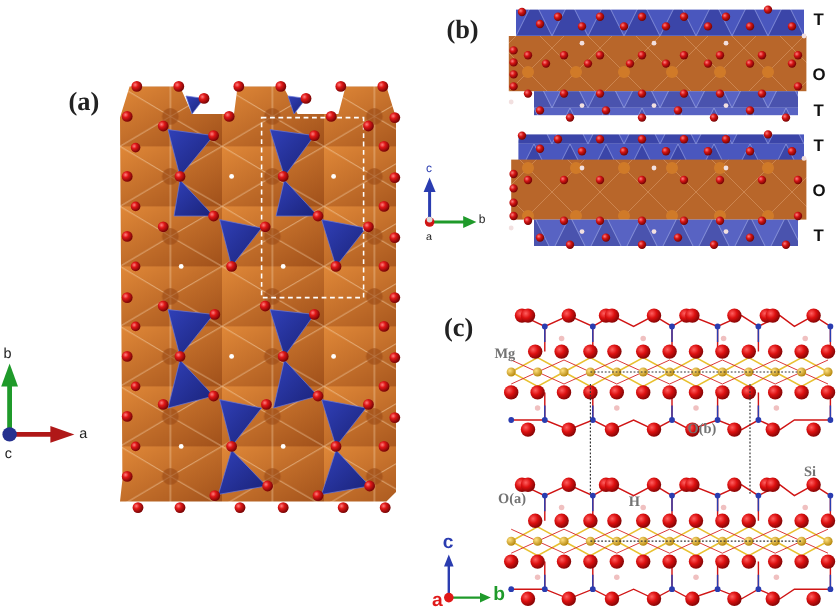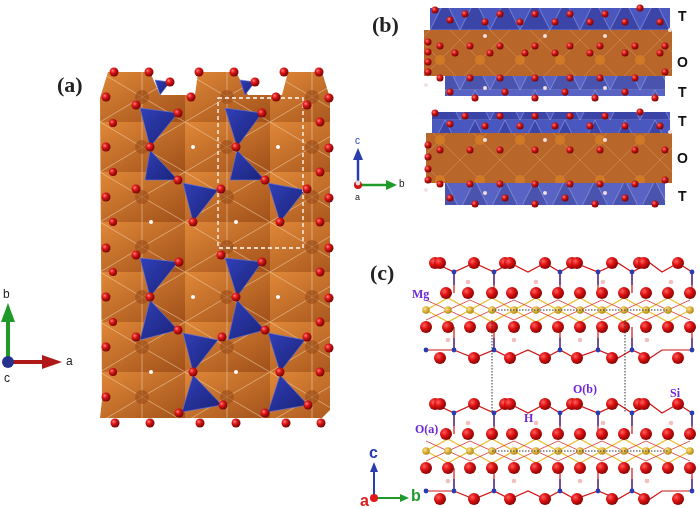--- a/index.html
+++ b/index.html
@@ -1,21 +1,21 @@
 <!DOCTYPE html>
 <html><head>
 <meta charset="utf-8">
 <style>
   html,body{margin:0;padding:0;background:#fff;}
   body{width:700px;height:508px;position:relative;overflow:hidden;font-family:"Liberation Serif",serif;}
   .panel{position:absolute;}
   .plabel{position:absolute;font-family:"Liberation Serif",serif;font-weight:bold;font-size:22px;color:#222;}
   .albl{position:absolute;font-family:"Liberation Sans",sans-serif;font-size:12px;color:#222;}
   .tlbl{position:absolute;font-family:"Liberation Sans",sans-serif;font-weight:bold;font-size:14px;color:#111;}
-  .slbl{position:absolute;font-family:"Liberation Serif",serif;font-weight:bold;font-size:12px;color:#6d28d9;}
+  .slbl{position:absolute;font-family:"Liberation Serif",serif;font-weight:bold;font-size:12px;color:#737373;}
   svg{position:absolute;left:0;top:0;}
 </style>
 </head>
 <body>
 
 <div class="panel" style="left:0;top:0;width:345px;height:508px;">
   <div class="plabel" style="left:57px;top:72px;">(a)</div>
 
   <svg width="345" height="508" viewBox="0 0 345 508">
     <defs>
@@ -439,24 +439,24 @@
       </g>
     </defs>
     <use href="#layerC" x="0" y="0"></use>
     <use href="#layerC" x="0" y="141"></use>
 
     <line x1="132" y1="90" x2="132" y2="183" stroke="#333" stroke-width="1" stroke-dasharray="1.5,1.5"></line>
     <line x1="265" y1="90" x2="265" y2="183" stroke="#333" stroke-width="1" stroke-dasharray="1.5,1.5"></line>
   </svg>
 
   <div class="slbl" style="left:52px;top:57px;">Mg</div>
-  <div class="slbl" style="left:213px;top:152px;">O(b)</div>
+  <div class="slbl" style="left:213px;top:120px;">O(b)</div>
   <div class="slbl" style="left:310px;top:156px;">Si</div>
   <div class="slbl" style="left:164px;top:181px;">H</div>
-  <div class="slbl" style="left:55px;top:192px;">O(a)</div>
+  <div class="slbl" style="left:55px;top:178px;">O(a)</div>
 
   <svg width="340" height="278" viewBox="0 0 340 278">
     <line x1="14" y1="268" x2="14" y2="240" stroke="#2a3cb0" stroke-width="2"></line>
     <polygon points="10,242 18,242 14,232" fill="#2a3cb0"></polygon>
     <line x1="14" y1="268" x2="42" y2="268" stroke="#1f9a2a" stroke-width="2"></line>
     <polygon points="40,264 40,272 49,268" fill="#1f9a2a"></polygon>
     <circle cx="14" cy="268" r="4" fill="#e01818"></circle>
   </svg>
   <div class="albl" style="left:9px;top:214px;font-size:16px;font-weight:bold;color:#2a3cb0;">c</div>
   <div class="albl" style="left:51px;top:257px;font-size:16px;font-weight:bold;color:#1f9a2a;">b</div>

